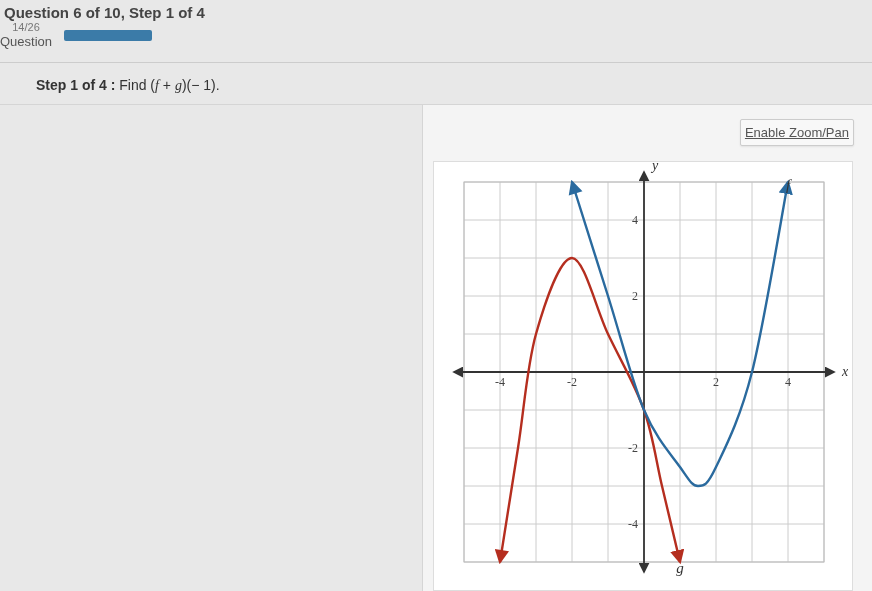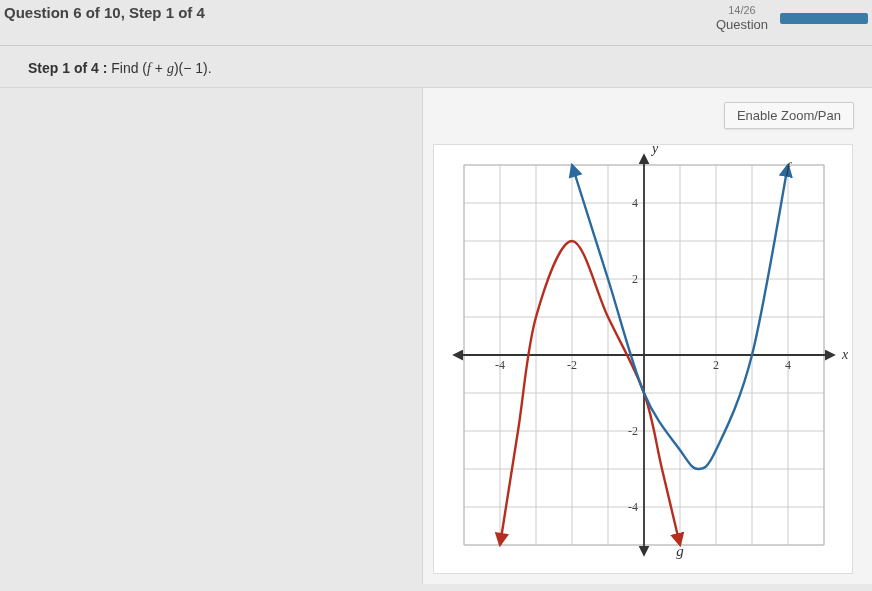--- a/index.html
+++ b/index.html
@@ -10,20 +10,21 @@
       font-family: Arial, sans-serif;
       color: #333;
       position: relative;
       overflow: hidden;
     }
     .header {
       display: flex;
       justify-content: space-between;
       align-items: flex-start;
       padding: 4px 0 8px 0;
+      flex-direction: column;
     }
     .question-title {
       font-size: 15px;
       font-weight: bold;
       color: #444;
       padding-left: 4px;
     }
     .header-right {
       display: flex;
       align-items: center;
@@ -47,21 +48,21 @@
       border-radius: 2px;
     }
     .hr {
       border: none;
       border-top: 1px solid #ccc;
       margin: 4px 0 14px 0;
     }
     .step-text {
       font-size: 14px;
       color: #333;
-      padding-left: 28px;
+      padding-left: 36px;
       margin-bottom: 10px;
     }
     .step-text .bold { font-weight: bold; }
     .step-text .italic { font-style: italic; font-family: 'Times New Roman', serif; }
     .content-area {
       display: flex;
       border-top: 1px solid #d5d5d5;
     }
     .left-pane {
       flex: 1;
@@ -72,26 +73,27 @@
       border-left: 1px solid #d5d5d5;
       padding: 8px 10px 10px 10px;
       position: relative;
     }
     .zoom-btn {
       position: absolute;
       top: 14px;
       right: 18px;
       background: #f8f8f8;
       border: 1px solid #ccc;
-      padding: 5px 12px;
+      padding: 5px 4px;
       font-size: 13px;
       color: #555;
       cursor: pointer;
       box-shadow: 0 1px 2px rgba(0,0,0,0.08);
       border-radius: 2px;
+      text-decoration: underline;
     }
     .chart-wrapper {
       background: #fff;
       border: 1px solid #ddd;
       margin-top: 48px;
       width: 420px;
       height: 430px;
       position: relative;
     }
     svg { display: block; }

